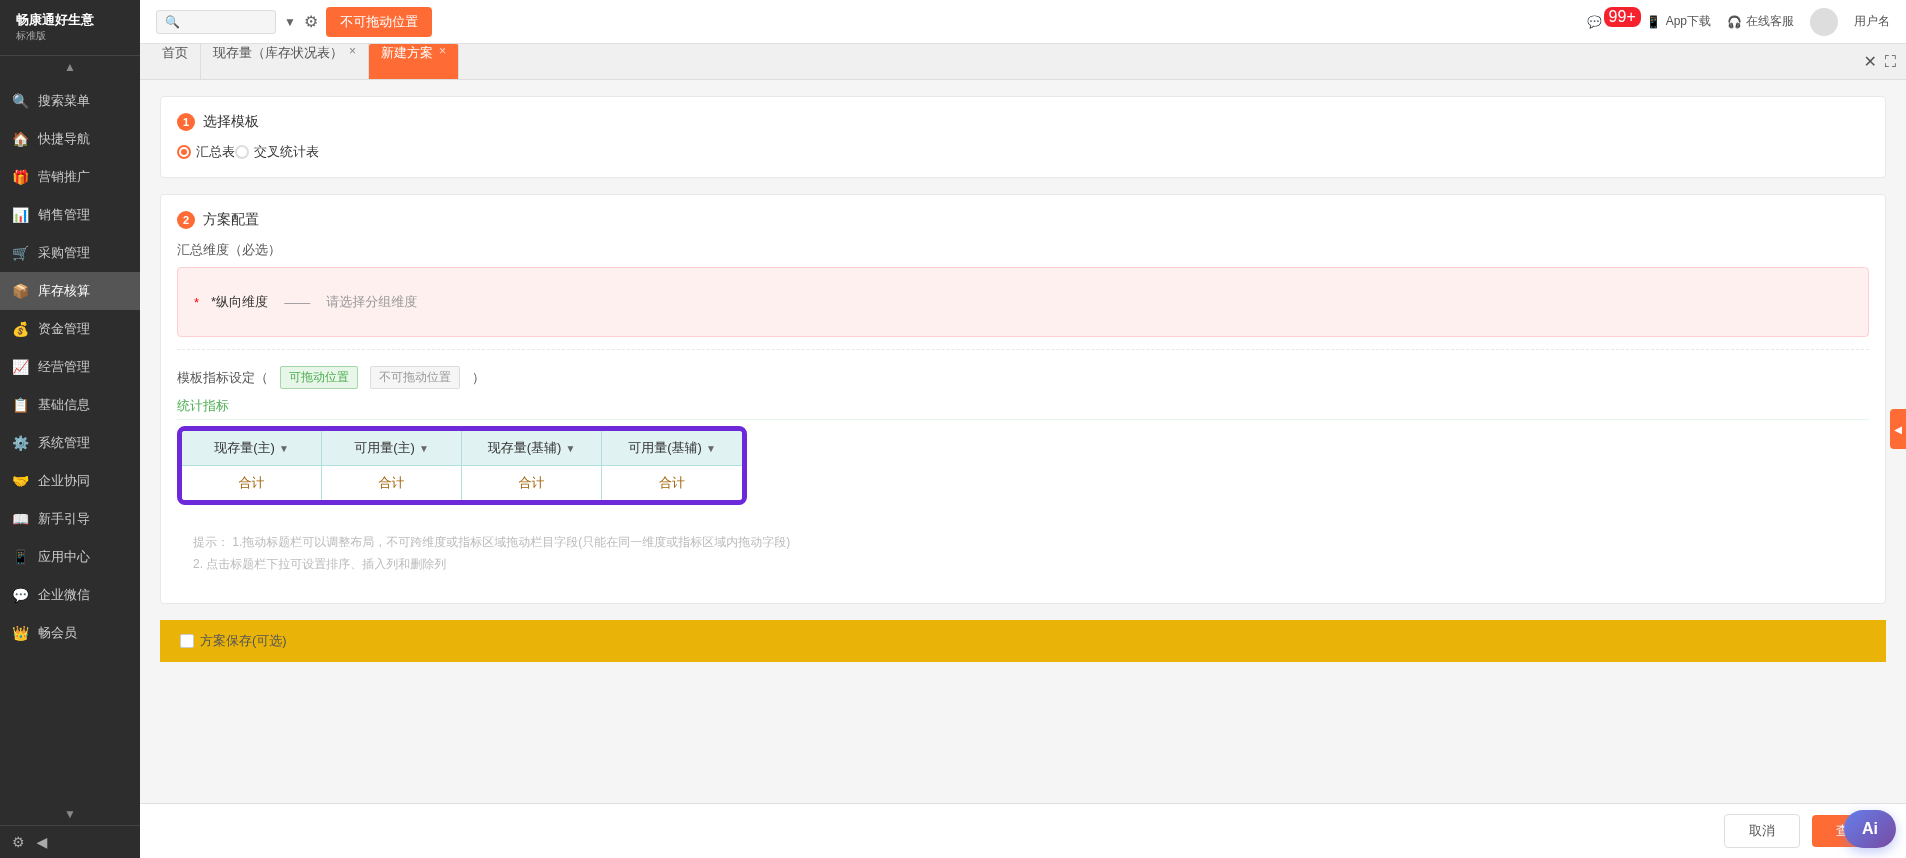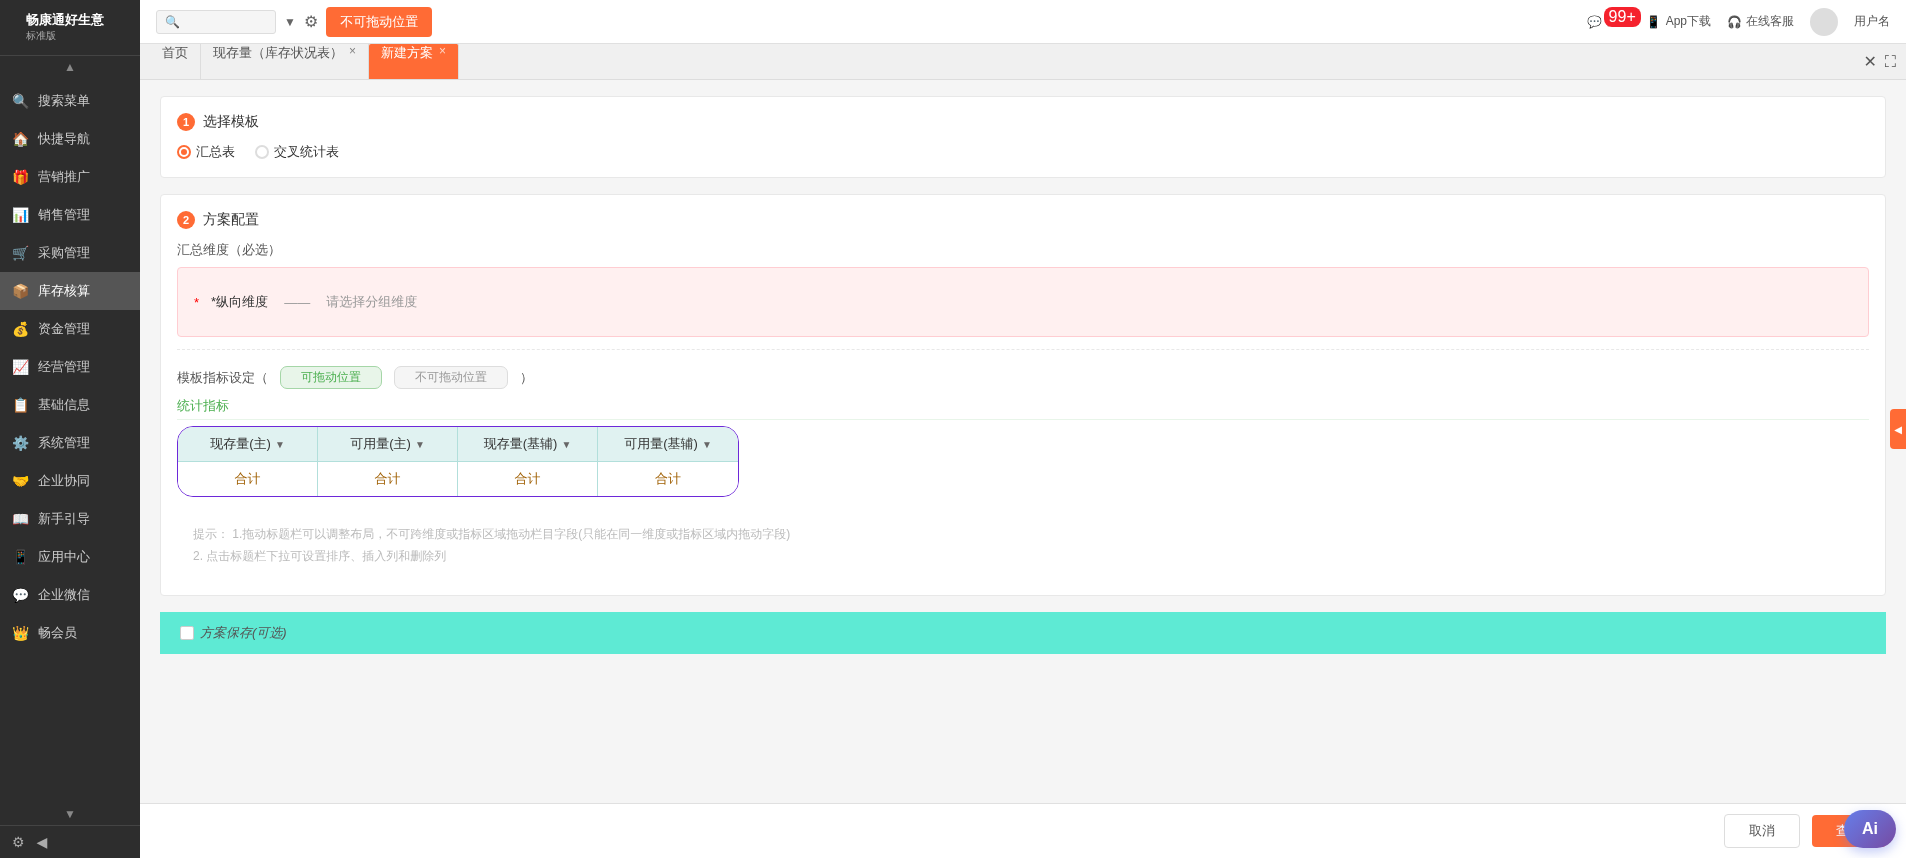--- a/index.html
+++ b/index.html
@@ -9,21 +9,21 @@
     .sidebar {
       width: 140px;
       background: #2d2d2d;
       color: #ccc;
       display: flex;
       flex-direction: column;
       height: 100%;
       flex-shrink: 0;
     }
     .sidebar-logo {
-      padding: 12px 26px;
+      padding: 12px 16px;
       border-bottom: 1px solid #444;
     }
     .sidebar-logo-title {
       color: #fff;
       font-size: 13px;
       font-weight: bold;
       line-height: 1.3;
     }
     .sidebar-logo-subtitle {
       color: #aaa;
@@ -260,21 +260,20 @@
     .section-title {
       font-size: 14px;
       color: #333;
       font-weight: 500;
     }
 
     
     .radio-group {
       display: flex;
       align-items: flex-end;
-      gap: 20px;
     }
     .radio-item {
       display: flex;
       align-items: center;
       gap: 5px;
       cursor: pointer;
       font-size: 13px;
       color: #333;
     }
     .radio-circle {
@@ -341,41 +340,41 @@
       margin-bottom: 8px;
       display: flex;
       align-items: center;
       gap: 12px;
     }
     .indicator-tag {
       display: inline-block;
       background: #e8f5e9;
       color: #4caf50;
       border: 1px solid #a5d6a7;
-      border-radius: 7px;
-      padding: 2px 20px;
+      border-radius: 2px;
+      padding: 2px 8px;
       font-size: 12px;
     }
     .indicator-tag.gray {
       background: #f5f5f5;
       color: #999;
       border-color: #ddd;
     }
 
     
     .stat-section-label {
       color: #4caf50;
       font-size: 13px;
       margin-bottom: 6px;
       border-bottom: 1px solid #e8f5e9;
       padding-bottom: 4px;
     }
     .stat-table {
-      border: 1px solid #6d28d9;
-      border-radius: 16px;
+      border: 5px solid #6d28d9;
+      border-radius: 8px;
       overflow: hidden;
       display: inline-block;
       min-width: 560px;
     }
     .stat-table-header {
       display: flex;
       background: #e0f2f1;
     }
     .stat-col {
       min-width: 140px;
@@ -415,25 +414,24 @@
       padding: 12px 16px;
     }
     .tip-line {
       font-size: 12px;
       color: #bbb;
       line-height: 1.8;
     }
 
     
     .bottom-area {
-      background: #5eead4;
+      background: #eab308;
       padding: 12px 20px;
       display: flex;
       align-items: center;
-      font-style: italic;
     }
     .checkbox-item {
       display: flex;
       align-items: center;
       gap: 6px;
       cursor: pointer;
       font-size: 13px;
       color: #555;
     }
     .checkbox-box {

